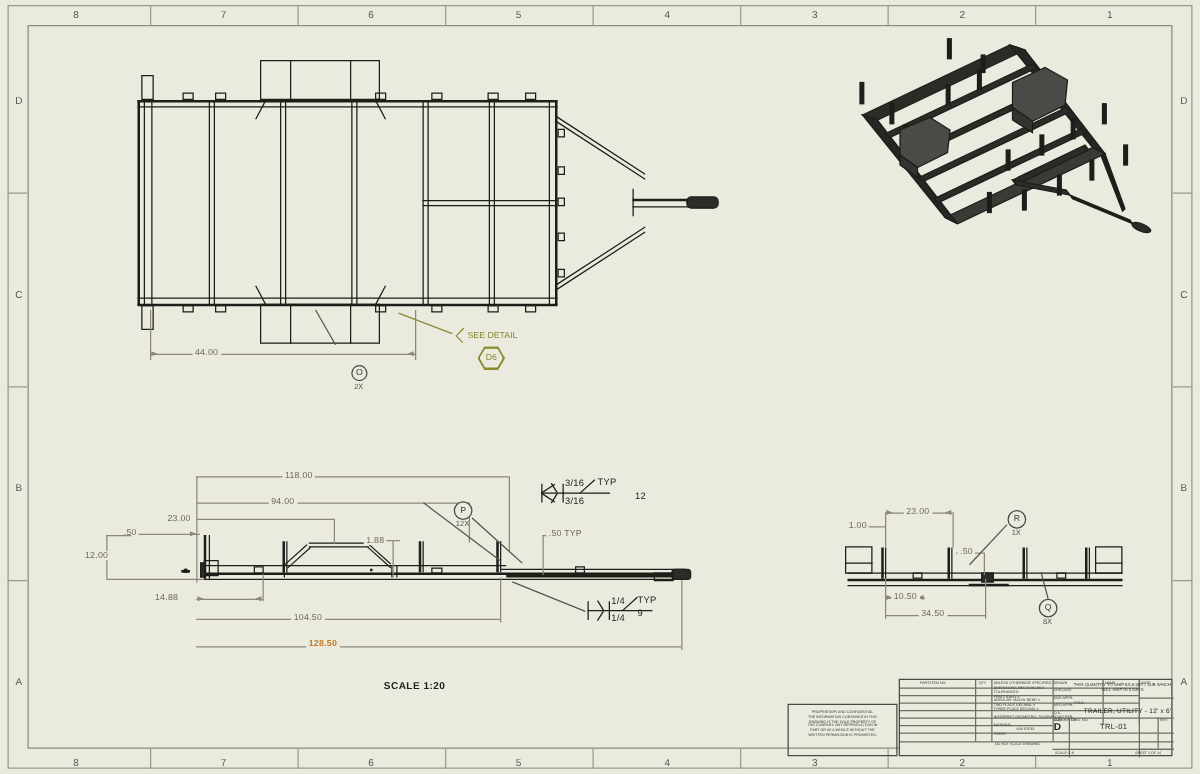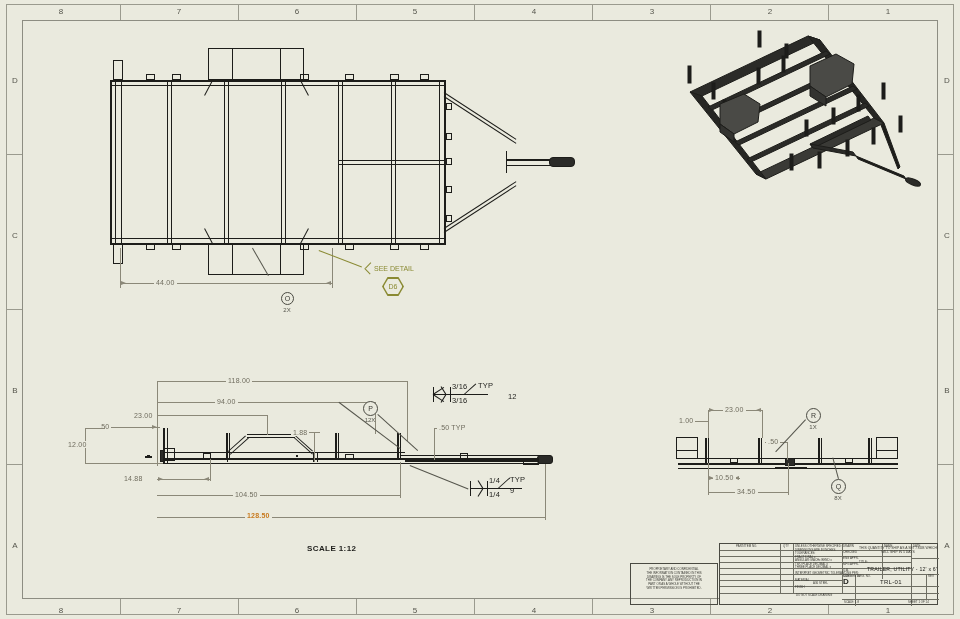--- a/index.html
+++ b/index.html
@@ -474,21 +474,21 @@
     <div class="ln v" style="left:470px; top:481px; height:15px; background:#1d1d1a;"></div>
     <div class="ln" style="left:478px; top:480px; width:9px; height:1px; background:#1d1d1a; transform:rotate(58deg); transform-origin:left center;"></div>
     <div class="ln" style="left:478px; top:496px; width:9px; height:1px; background:#1d1d1a; transform:rotate(-58deg); transform-origin:left center;"></div>
     <div class="ln v" style="left:487px; top:481px; height:15px; background:#1d1d1a;"></div>
     <div class="ln" style="left:498px; top:488px; width:16px; height:1px; background:#1d1d1a; transform:rotate(-42deg); transform-origin:left center;"></div>
     <div class="weld-txt" style="left:489px; top:476px;">1/4</div>
     <div class="weld-txt" style="left:489px; top:490px;">1/4</div>
     <div class="weld-txt" style="left:510px; top:475px;">TYP</div>
     <div class="weld-txt" style="left:510px; top:486px;">9</div>
 
-    <div class="scale-label" style="left:307px; top:544px;">SCALE 1:12</div>
+    <div class="scale-label" style="left:307px; top:544px;">SCALE 1:20</div>
   </div>
 
   <div>
     <div class="ln thick h" style="left:678px; top:463px; width:220px;"></div>
     <div class="ln h" style="left:678px; top:468px; width:220px;"></div>
     <div class="ln h" style="left:678px; top:458px; width:220px;"></div>
 
     <div class="rect" style="left:676px; top:437px; width:22px; height:22px;"></div>
     <div class="ln h" style="left:676px; top:450px; width:22px;"></div>
 

